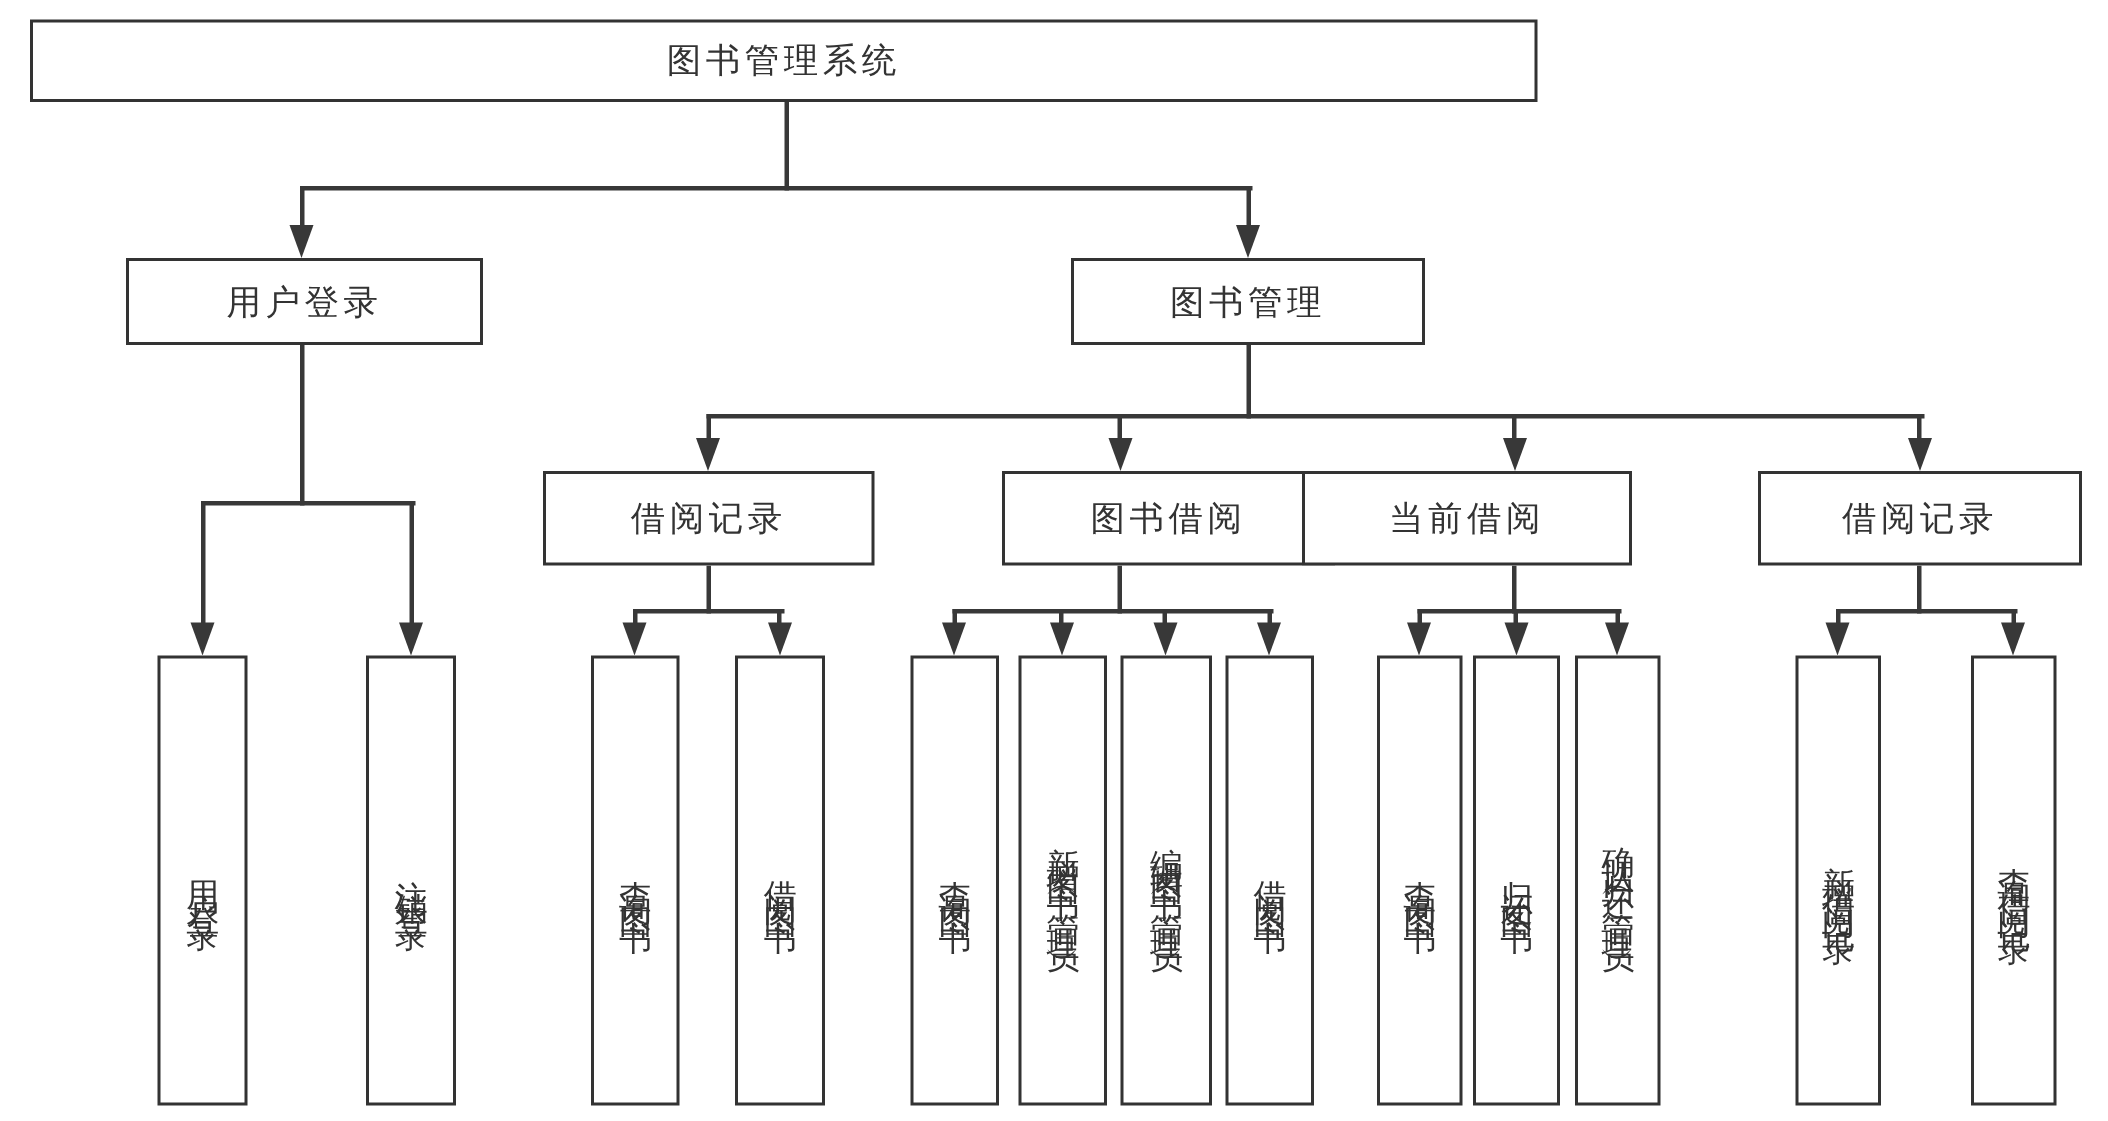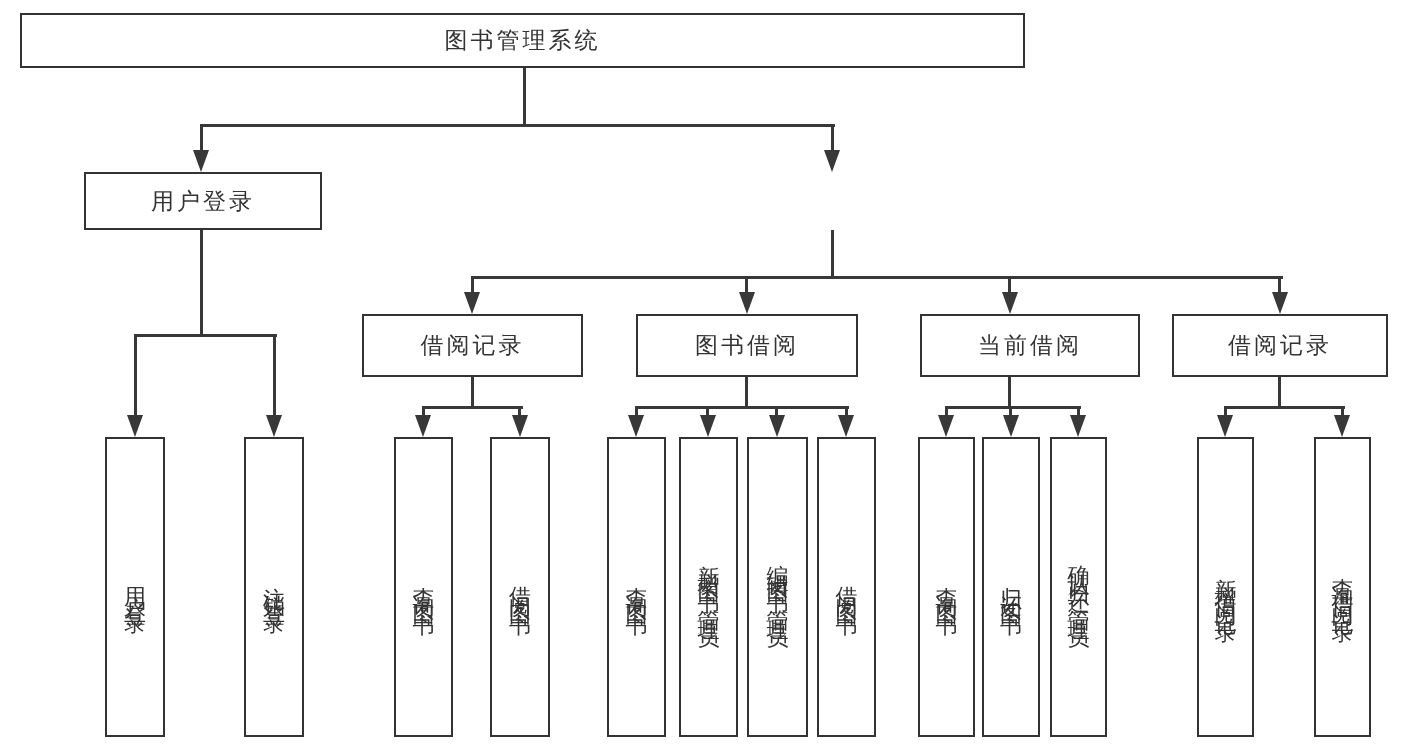--- a/index.html
+++ b/index.html
@@ -100,28 +100,31 @@
   <div class="arrow" style="left:1217px;top:415px;"></div>
   <div class="arrow" style="left:1334px;top:415px;"></div>
 
   <div class="node" style="left:20px;top:13px;width:1005px;height:55px;">
     <span>图书管理系统</span>
   </div>
 
   <div class="node" style="left:84px;top:172px;width:238px;height:58px;">
     <span>用户登录</span>
   </div>
+  <div class="node" style="left:714px;top:172px;width:236px;height:58px;">
+    <span>图书管理</span>
+  </div>
 
   <div class="node" style="left:362px;top:314px;width:221px;height:63px;">
     <span>借阅记录</span>
   </div>
-  <div class="node" style="left:636px;top:314px;width:222px;height:63px;">
+  <div class="node" style="left:668px;top:314px;width:222px;height:63px;">
     <span>图书借阅</span>
   </div>
-  <div class="node" style="left:920px;top:314px;width:220px;height:63px;">
+  <div class="node" style="left:868px;top:314px;width:220px;height:63px;">
     <span>当前借阅</span>
   </div>
   <div class="node" style="left:1172px;top:314px;width:216px;height:63px;">
     <span>借阅记录</span>
   </div>
 
   <div class="node vnode" style="left:105px;top:437px;width:60px;height:300px;">
     <span>用户登录</span>
   </div>
   <div class="node vnode" style="left:244px;top:437px;width:60px;height:300px;">

